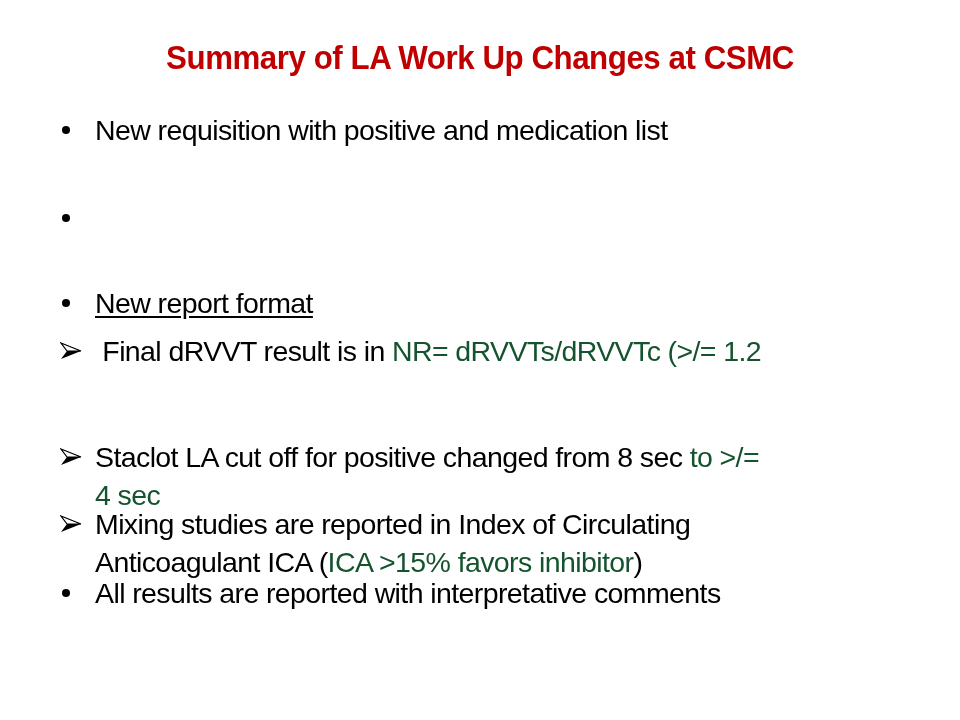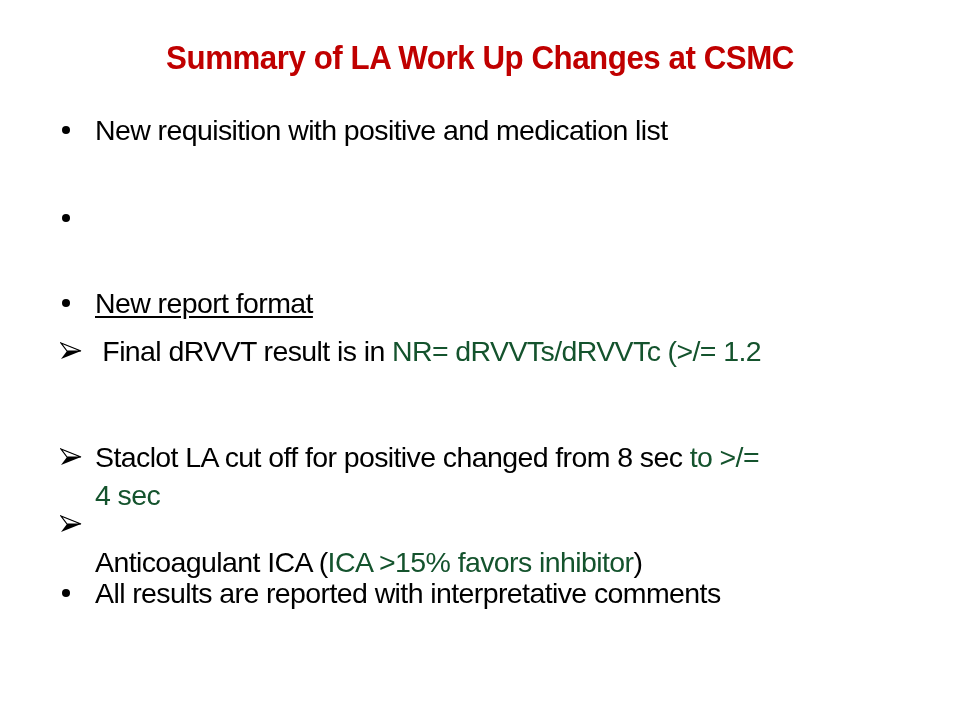--- a/index.html
+++ b/index.html
@@ -74,21 +74,21 @@
 </div>
 
 <div class="item" style="top:505px;">
   <span class="marker">
     <svg class="arrow" viewBox="0 0 22 18">
       <path d="M1 1 L21 9 L1 17 L7 9 Z" fill="#000"></path>
       <path d="M1 1 L21 9 L7 9 Z" fill="#fff" stroke="#000" stroke-width="1.2"></path>
     </svg>
   </span>
   <span class="text">
-    <br>
+    <span>Mixing studies are reported in Index of Circulating</span><br>
     <span>Anticoagulant ICA (</span><span class="red">ICA &gt;15% favors inhibitor</span><span>)</span>
   </span>
 </div>
 
 <div class="item" style="top:574px;">
   <span class="marker">
       <span class="bullet-dot"></span>
     </span>
   <span class="text">All results are reported with interpretative comments</span>
 </div>

